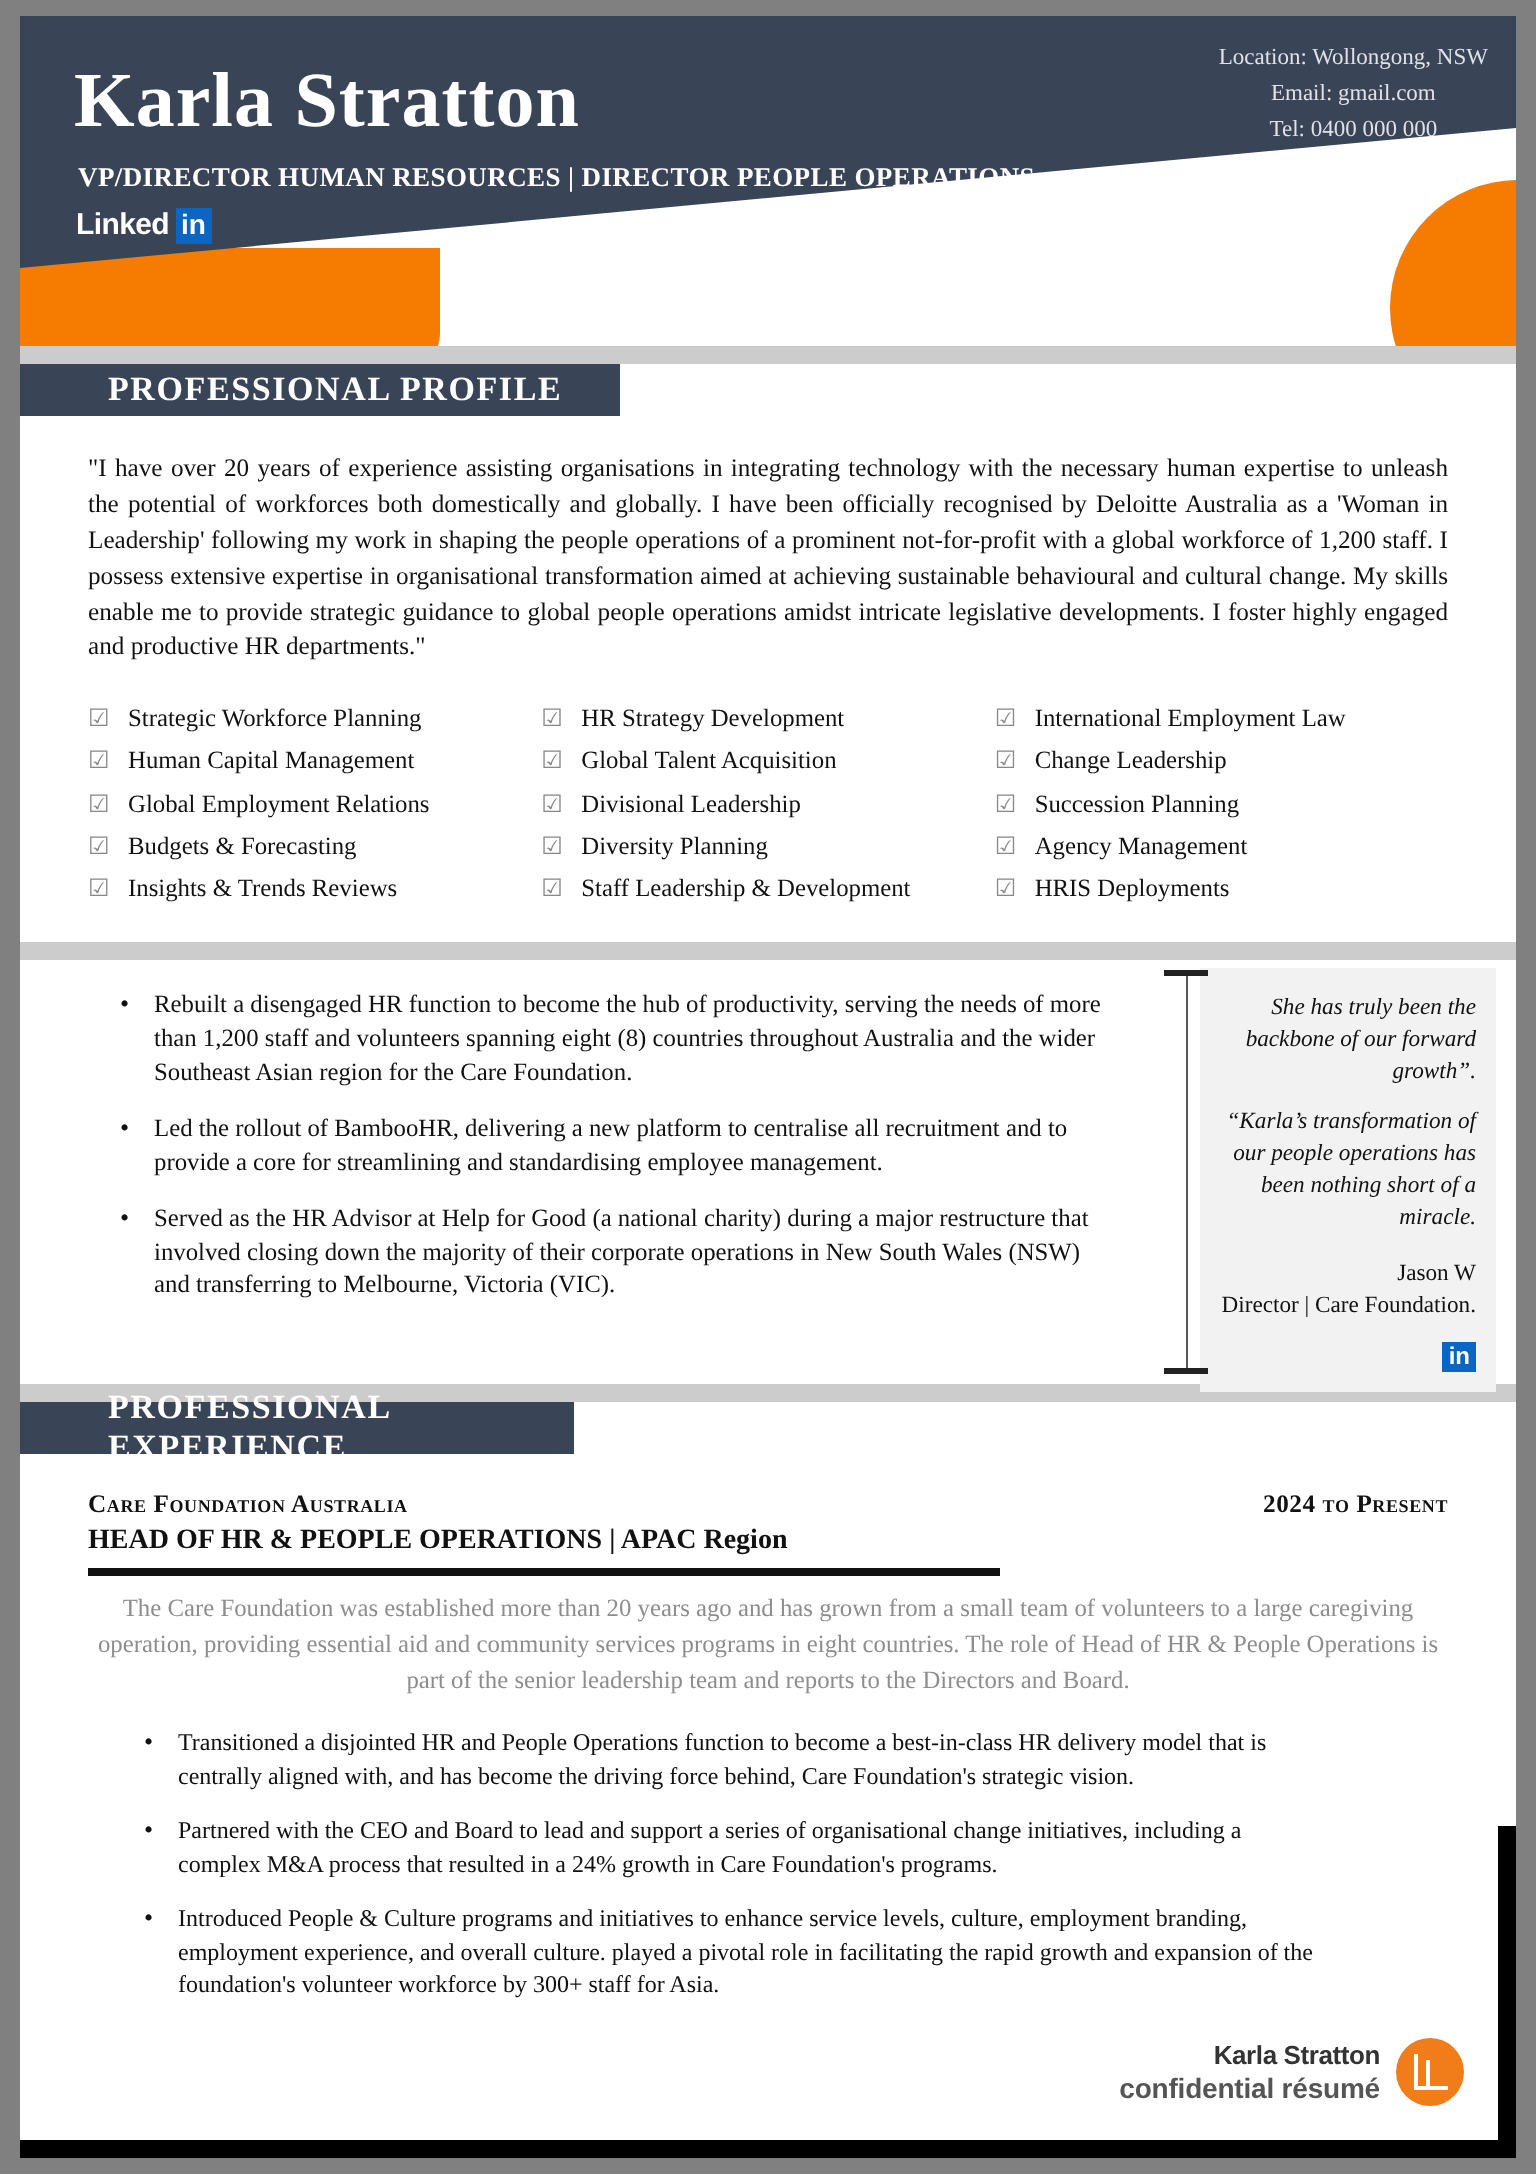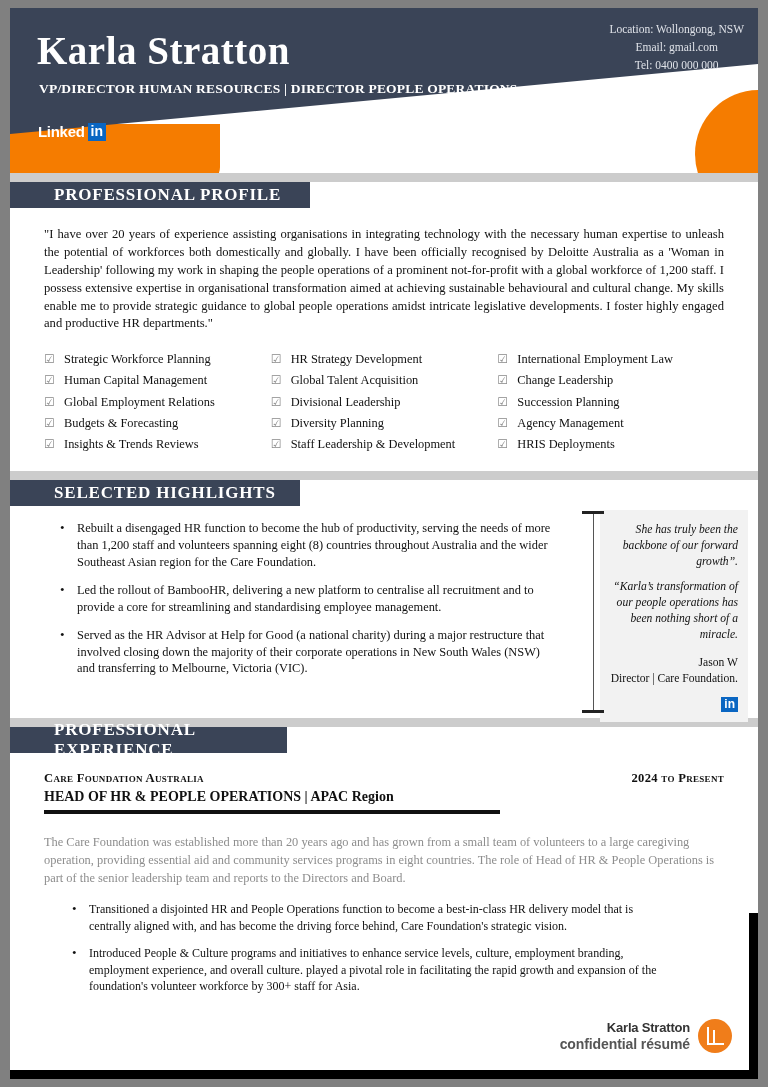--- a/index.html
+++ b/index.html
@@ -79,21 +79,21 @@
     position: absolute;
     right: 14px; top: 13px;
     text-align: center;
     color: #dfe2e8;
     font-size: 11.5px;
     line-height: 1.55;
     z-index: 5;
   }
   .linkedin-badge {
     position: absolute;
-    left: 28px; top: 115px;
+    left: 28px; top: 96px;
     z-index: 6;
     display: flex;
     align-items: center;
     font-family: "Liberation Sans", sans-serif;
   }
   .li-text {
     color: #ffffff;
     font-size: 15px;
     font-weight: bold;
     letter-spacing: -0.3px;
@@ -272,24 +272,25 @@
     font-weight: bold;
     color: #111111;
   }
   .exp-rule {
     margin-top: 5px;
     width: 456px;
     height: 4px;
     background: #111111;
   }
   .exp-desc {
-    margin-top: 20px;
+    margin-top: 8px;
     font-size: 12.4px;
     line-height: 1.42;
     color: #8d8d8d;
+    text-align: center;
   }
   .exp-list {
     margin: 14px 0 0 0;
     padding: 0;
     list-style: none;
   }
   .exp-list li {
     position: relative;
     margin: 0 0 11px 0;
     padding-left: 45px;
@@ -449,21 +450,20 @@
         <span class="cb">☑</span>
         <span>Staff Leadership &amp; Development</span>
       </div>
     <div class="skill">
         <span class="cb">☑</span>
         <span>HRIS Deployments</span>
       </div>
   </div>
 
   <div class="gap-band" style="margin-top:17px"></div>
-  <div class="sec-bar w2">SELECTED HIGHLIGHTS</div>
 
   <div class="hl-wrap">
     <ul class="hl-list">
       <li>Rebuilt a disengaged HR function to become the hub of productivity, serving the needs of more than 1,200 staff and volunteers spanning eight (8) countries throughout Australia and the wider Southeast Asian region for the Care Foundation.</li>
       <li>Led the rollout of BambooHR, delivering a new platform to centralise all recruitment and to provide a core for streamlining and standardising employee management.</li>
       <li>Served as the HR Advisor at Help for Good (a national charity) during a major restructure that involved closing down the majority of their corporate operations in New South Wales (NSW) and transferring to Melbourne, Victoria (VIC).</li>
     </ul>
 
     <div class="quote-box">
       <div class="quote-bracket">
@@ -488,20 +488,21 @@
     <div class="exp-head">
       <div class="exp-company">Care Foundation Australia</div>
       <div class="exp-date">2024 to Present</div>
     </div>
     <div class="exp-role">HEAD OF HR &amp; PEOPLE OPERATIONS | APAC Region</div>
     <div class="exp-rule"></div>
     <div class="exp-desc">The Care Foundation was established more than 20 years ago and has grown from a small team of volunteers to a large caregiving operation, providing essential aid and community services programs in eight countries. The role of Head of HR &amp; People Operations is part of the senior leadership team and reports to the Directors and Board.</div>
 
     <ul class="exp-list">
       <li>Transitioned a disjointed HR and People Operations function to become a best-in-class HR delivery model that is centrally aligned with, and has become the driving force behind, Care Foundation's strategic vision.</li>
+      <li>Partnered with the CEO and Board to lead and support a series of organisational change initiatives, including a complex M&amp;A process that resulted in a 24% growth in Care Foundation's programs.</li>
       <li>Introduced People &amp; Culture programs and initiatives to enhance service levels, culture, employment branding, employment experience, and overall culture. played a pivotal role in facilitating the rapid growth and expansion of the foundation's volunteer workforce by 300+ staff for Asia.</li>
     </ul>
   </div>
 
   <div class="footer-frame-v"></div>
   <div class="footer-frame-h"></div>
 
   <div class="footer-sig">
     <div class="sig-text">
       <div class="sig-name">Karla Stratton</div>

